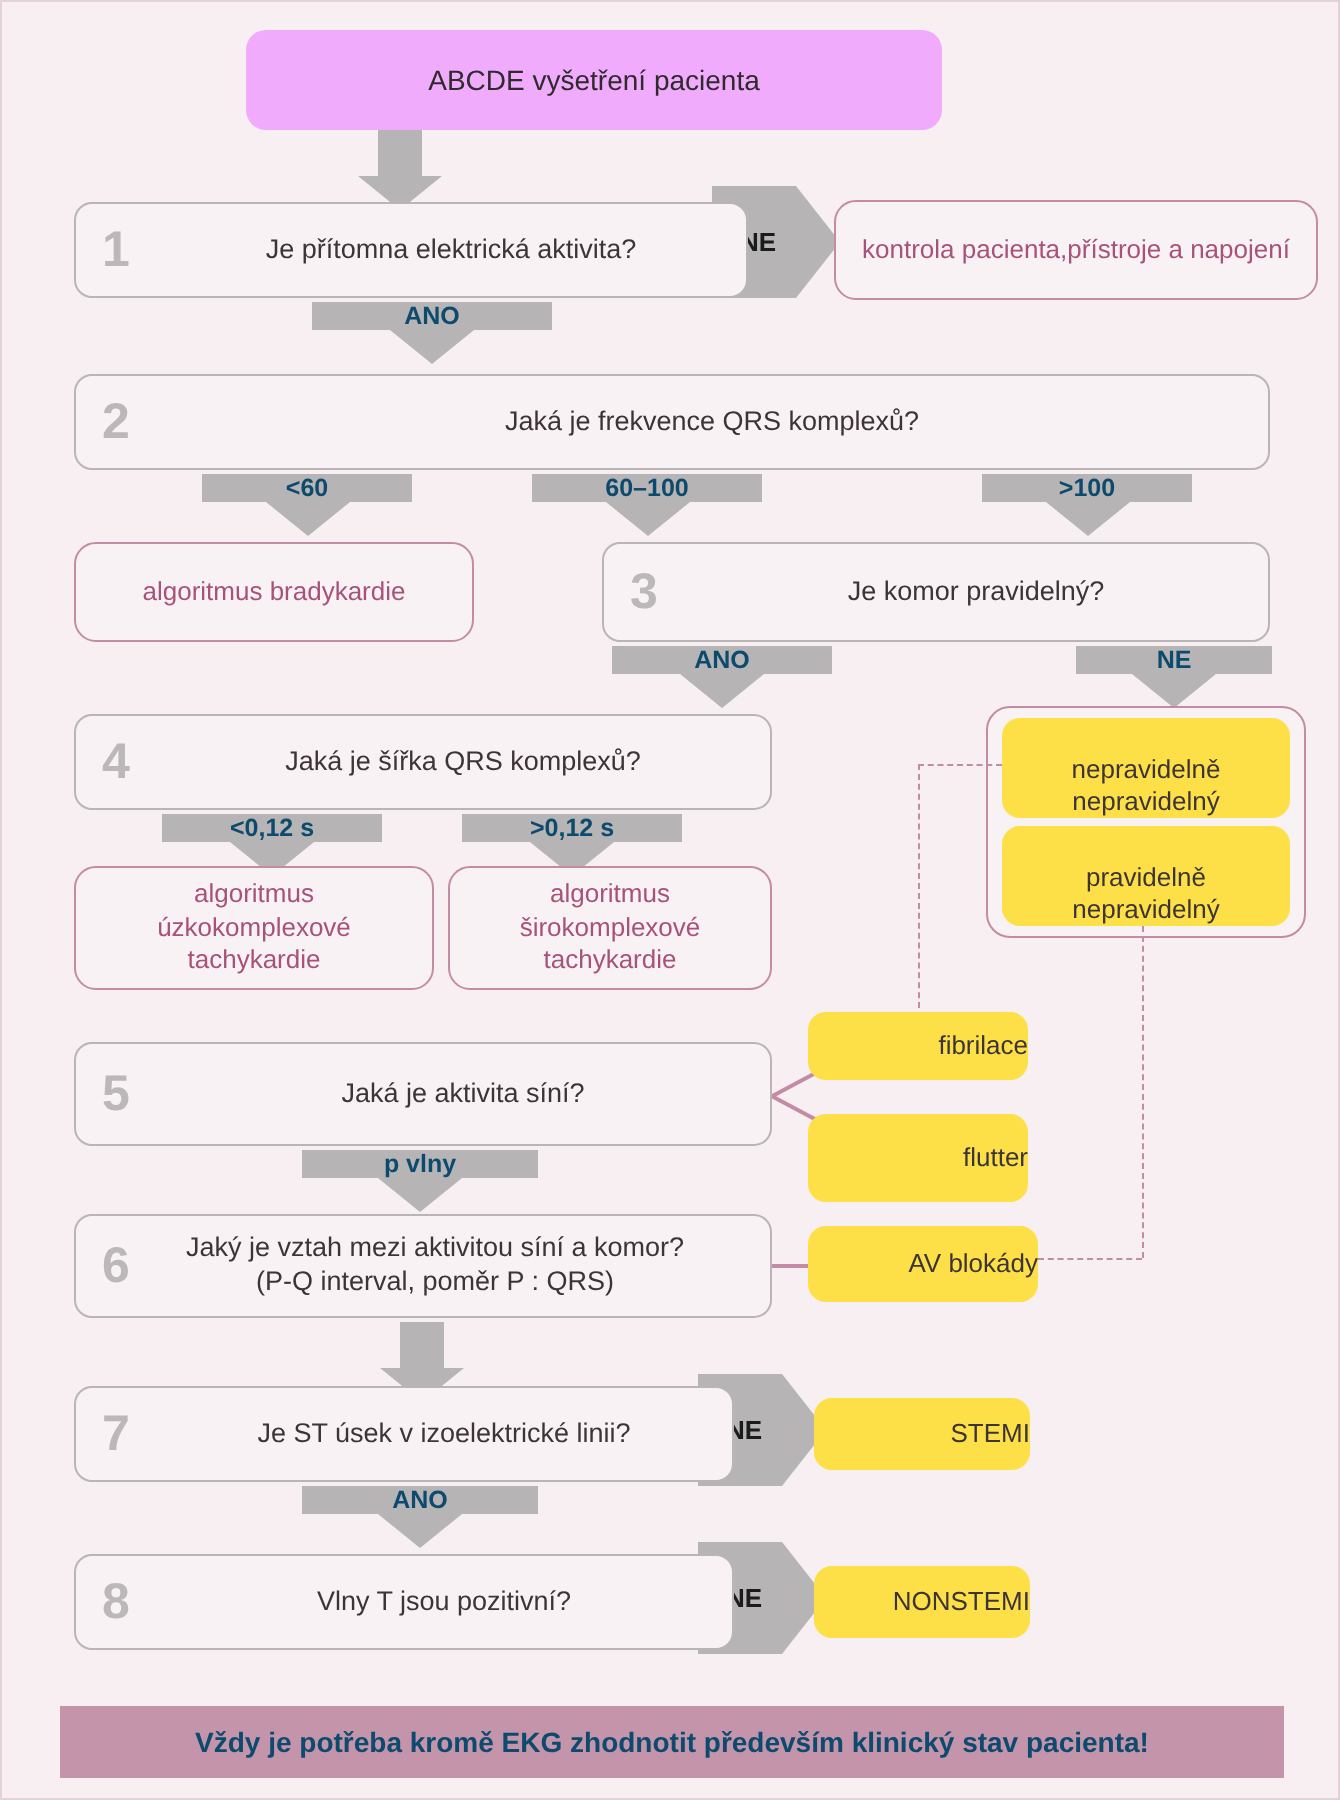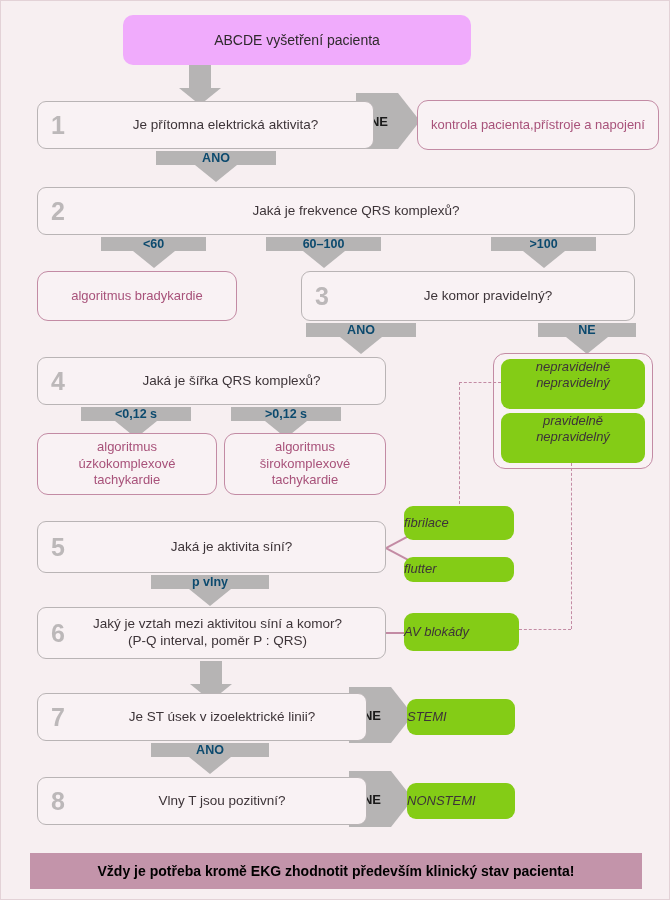--- a/index.html
+++ b/index.html
@@ -62,29 +62,28 @@
     display:flex;align-items:center;justify-content:center;
     text-align:center;
     color:#a8527a;
     font-size:13px;
     line-height:1.3;
     z-index:6;
   }
 
   
   .fbox{
-    background:#84cc16;
+    background:#fde047;
     border-radius:9px;
-    display:flex;align-items:center;justify-content:flex-start;
+    display:flex;align-items:center;justify-content:flex-end;
     text-align:center;
     color:#3d3438;
     font-size:13px;
     line-height:1.25;
     z-index:7;
-    font-style:italic;
   }
 
   
   .group-frame{
     border:1.5px solid #c38ba4;
     border-radius:12px;
     background:#f9f2f4;
     z-index:5;
   }
 
@@ -167,21 +166,21 @@
   }
   .dash-v{
     border-left:1.6px dashed #c38ba4;
     z-index:5;
   }
 
   
   .footer{
     background:#c394aa;
     display:flex;align-items:center;justify-content:center;
-    color:#000000;
+    color:#0c4a6e;
     font-size:14px;font-weight:bold;
     z-index:6;
   }
 </style>
 </head>
 <body>
 
 <div id="canvas">
 
   <div class="abs header-box" style="left:122px;top:14px;width:348px;height:50px;">
@@ -304,21 +303,21 @@
     <span class="qnum">5</span>
     <span class="qtext">Jaká je aktivita síní?</span>
   </div>
 
   <div class="pline-d" style="left:385px;top:546px;width:34px;transform:rotate(-28deg);"></div>
   <div class="pline-d" style="left:385px;top:546px;width:34px;transform:rotate(28deg);"></div>
 
   <div class="abs fbox" style="left:403px;top:505px;width:110px;height:34px;">
     <span>fibrilace</span>
   </div>
-  <div class="abs fbox" style="left:403px;top:556px;width:110px;height:25px;">
+  <div class="abs fbox" style="left:403px;top:556px;width:110px;height:44px;">
     <span>flutter</span>
   </div>
 
   <div class="abs arrow-down" style="left:150px;top:574px;width:118px;height:32px;">
     <div class="shaft"></div>
     <div class="head"></div>
     <div class="lbl">p vlny</div>
   </div>
 
   <div class="abs qbox" style="left:36px;top:606px;width:349px;height:52px;">

